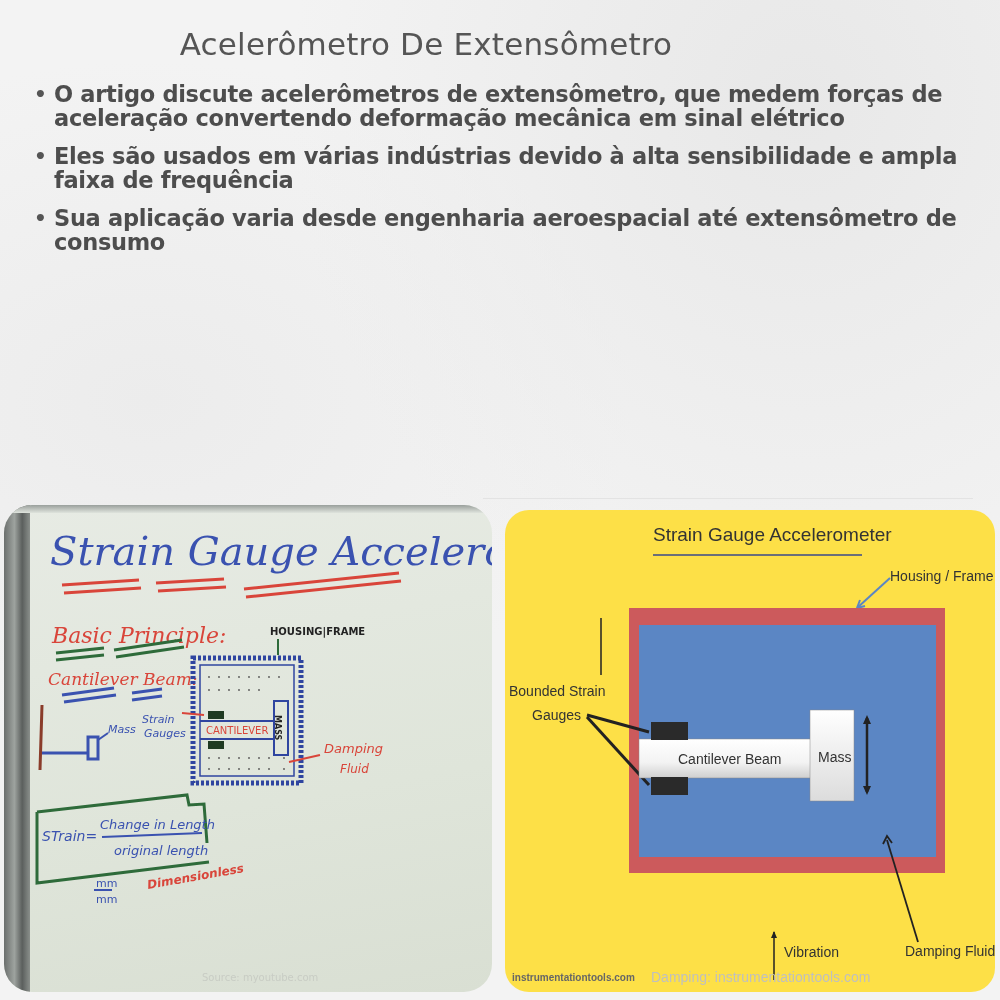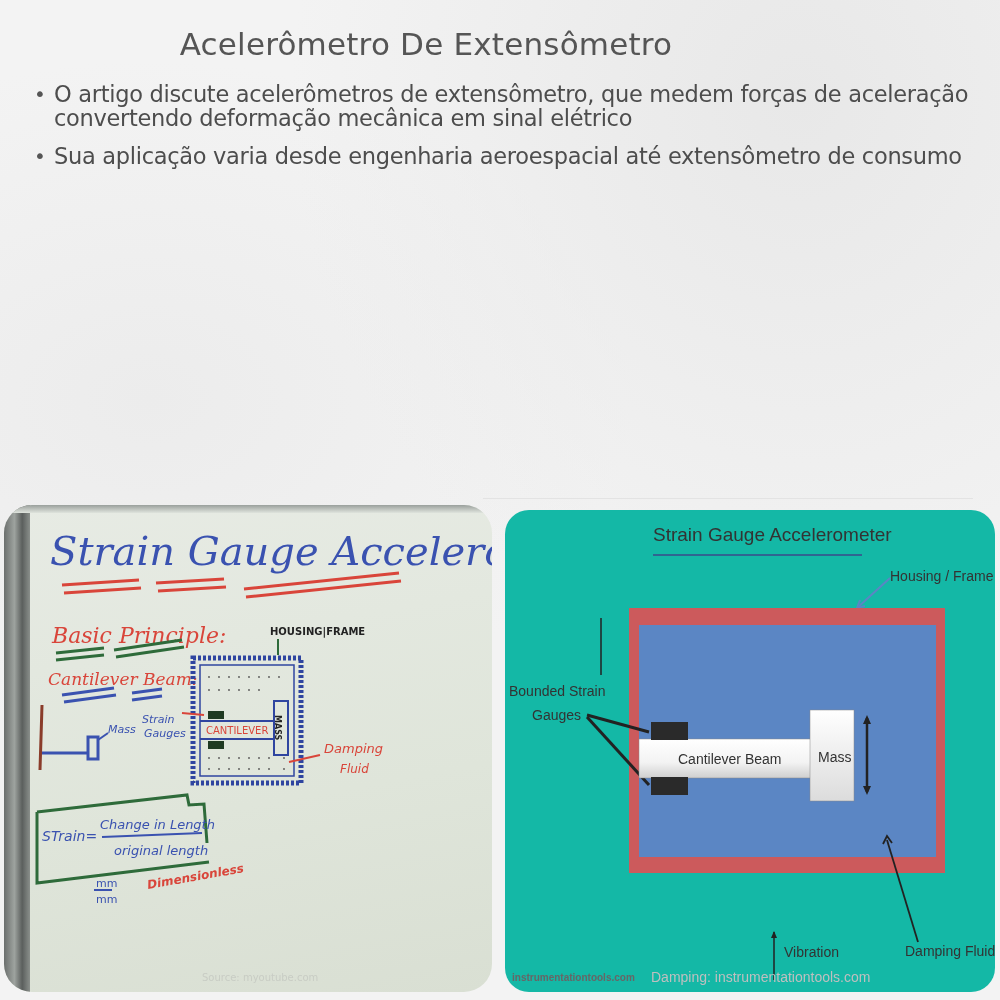--- a/index.html
+++ b/index.html
@@ -17,21 +17,21 @@
     position: absolute; left: 0; top: 26px; width: 852px;
     text-align: center; font-size: 31px; color: #555; letter-spacing: 0.2px;
   }
   .bullets {
     position: absolute; left: 32px; top: 82px; width: 940px;
     list-style: none;
   }
   .bullets li {
     position: relative; padding-left: 22px;
     font-size: 22.5px; line-height: 24px; color: #4d4d4d;
-    margin-bottom: 14px; letter-spacing: -0.3px;
+    margin-bottom: 14px; letter-spacing: -0.3px; font-weight: bold;
   }
   .bullets li::before {
     content: "•"; position: absolute; left: 2px; top: 0; font-size: 20px; color: #555;
   }
   .divider {
     position: absolute; left: 483px; top: 498px; width: 490px; height: 1px; background: #e3e3e3;
   }
 
   
   .wb {
@@ -45,39 +45,40 @@
   }
   .wb-frame-top {
     position: absolute; left: 0; top: 0; width: 100%; height: 8px;
     background: linear-gradient(180deg, #9aa09c, #dfe4dd);
   }
   .wb svg { position: absolute; left: 0; top: 0; }
 
   
   .diag {
     position: absolute; left: 505px; top: 510px; width: 490px; height: 482px;
-    background: #14b8a6; border-radius: 24px; overflow: hidden;
+    background: #fde047; border-radius: 24px; overflow: hidden;
   }
   .diag svg { position: absolute; left: 0; top: 0; }
   .src-left {
     position: absolute; left: 512px; top: 972px; font-size: 10px; color: #666; font-weight: bold;
     font-family: "Liberation Sans", sans-serif;
   }
   .src-right {
     position: absolute; left: 651px; top: 969px; font-size: 14px; color: #bfbfbf;
     font-family: "Liberation Sans", sans-serif;
   }
 </style>
 </head>
 <body>
 
 <div class="title">Acelerômetro De Extensômetro</div>
 
 <ul class="bullets">
   <li>O artigo discute acelerômetros de extensômetro, que medem forças de aceleração convertendo deformação mecânica em sinal elétrico</li>
+  <li>Eles são usados em várias indústrias devido à alta sensibilidade e ampla faixa de frequência</li>
   <li>Sua aplicação varia desde engenharia aeroespacial até extensômetro de consumo</li>
 </ul>
 
 <div class="divider"></div>
 
 <div class="wb">
   <div class="wb-frame"></div>
   <div class="wb-frame-top"></div>
   <svg width="488" height="487" viewBox="0 0 488 487">
 

